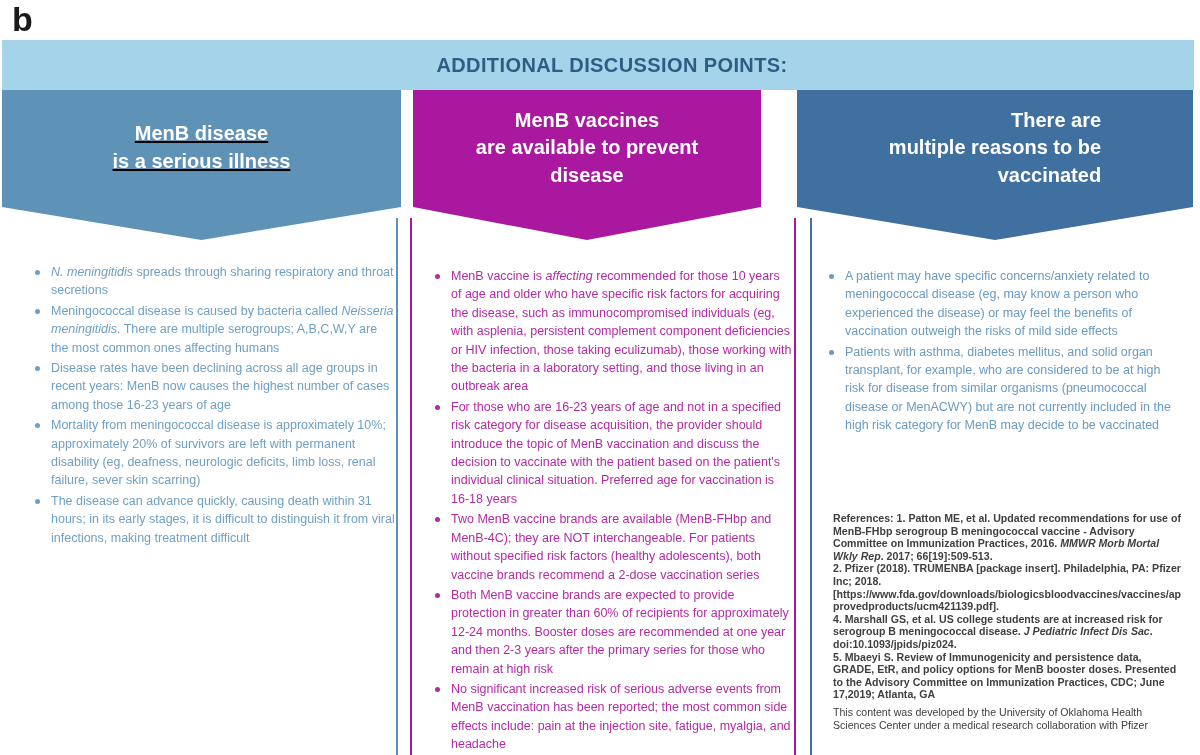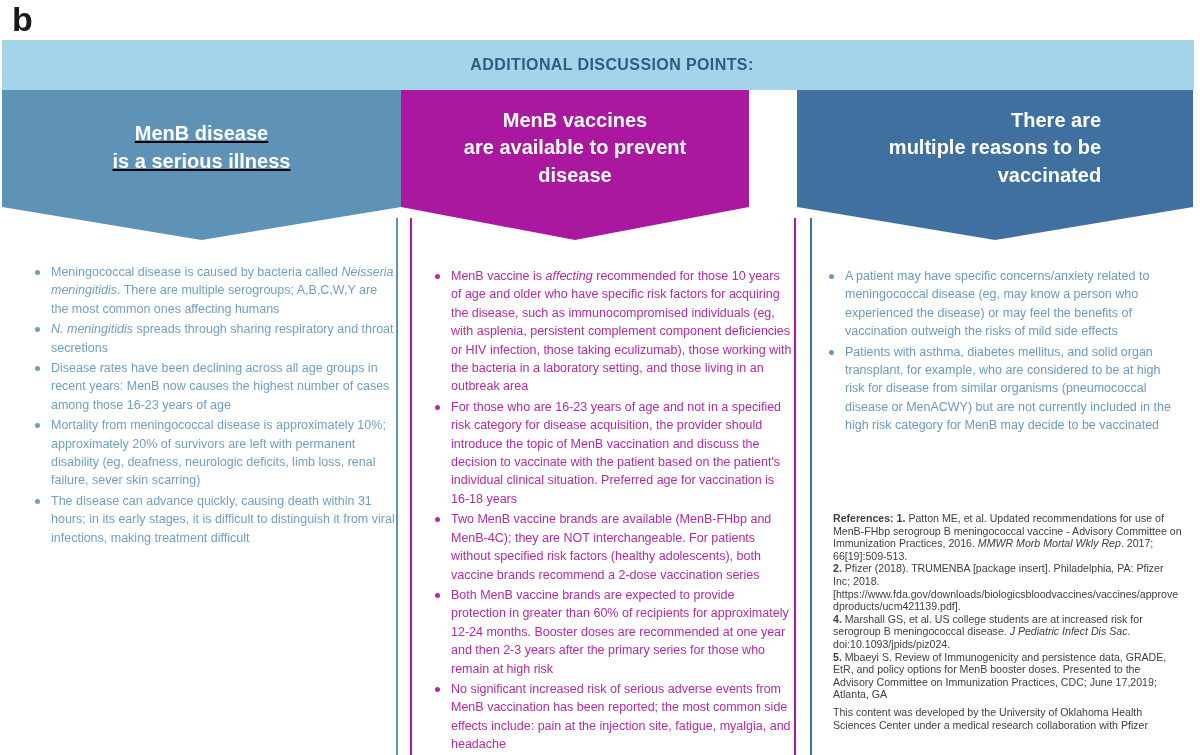--- a/index.html
+++ b/index.html
@@ -25,37 +25,37 @@
     top: 40px;
     width: 1192px;
     height: 50px;
     background: var(--band-bg);
     display: flex;
     align-items: center;
     justify-content: center;
   }
   .title-band-text {
     color: var(--band-text);
-    font-size: 16px;
+    font-size: 20px;
     font-weight: bold;
     letter-spacing: 0.4px;
     margin-left: 28px;
   }
   .banner {
     position: absolute;
     top: 90px;
     height: 150px;
     clip-path: polygon(0 0, 100% 0, 100% 78%, 50% 100%, 0 78%);
     display: flex;
     align-items: center;
     justify-content: center;
     text-align: center;
   }
   .banner-1 { left: 2px;   width: 399px; background: var(--col1-accent); text-decoration: underline; }
-  .banner-2 { left: 401px; width: 348px; background: var(--col2-accent); }
+  .banner-2 { left: 413px; width: 348px; background: var(--col2-accent); }
   .banner-3 { left: 797px; width: 396px; background: var(--col3-accent); text-align: right; }
   .banner-title {
     color: #ffffff;
     font-size: 20px;
     font-weight: bold;
     line-height: 1.38;
     white-space: pre-line;
     padding-bottom: 34px;
   }
   .vline {
@@ -96,20 +96,21 @@
   .bullets-3 { left: 828px; top: 267px; width: 348px; color: var(--col3-text); }
   .references {
     position: absolute;
     left: 833px;
     top: 512px;
     width: 350px;
     font-size: 10.6px;
     line-height: 12.6px;
     color: var(--references-text);
     overflow-wrap: anywhere;
+    font-weight: bold;
   }
   .references p { margin: 0; }
   .footnote {
     position: absolute;
     left: 833px;
     top: 706px;
     width: 350px;
     font-size: 10.6px;
     line-height: 12.6px;
     color: var(--references-text);
@@ -140,22 +141,22 @@
 multiple reasons to be
 vaccinated</div>
   </div>
 
   <div class="vline vline-1"></div>
   <div class="vline vline-2"></div>
   <div class="vline vline-3"></div>
   <div class="vline vline-4"></div>
 
   <ul class="bullets bullets-1">
+    <li><i>N. meningitidis</i> spreads through sharing respiratory and throat secretions</li>
     <li>Meningococcal disease is caused by bacteria called <i>Neisseria meningitidis</i>. There are multiple serogroups; A,B,C,W,Y are the most common ones affecting humans</li>
-    <li><i>N. meningitidis</i> spreads through sharing respiratory and throat secretions</li>
     <li>Disease rates have been declining across all age groups in recent years: MenB now causes the highest number of cases among those 16-23 years of age</li>
     <li>Mortality from meningococcal disease is approximately 10%; approximately 20% of survivors are left with permanent disability (eg, deafness, neurologic deficits, limb loss, renal failure, sever skin scarring)</li>
     <li>The disease can advance quickly, causing death within 31 hours; in its early stages, it is difficult to distinguish it from viral infections, making treatment difficult</li>
   </ul>
 
   <ul class="bullets bullets-2">
     <li>MenB vaccine is <i>affecting</i> recommended for those 10 years of age and older who have specific risk factors for acquiring the disease, such as immunocompromised individuals (eg, with asplenia, persistent complement component deficiencies or HIV infection, those taking eculizumab), those working with the bacteria in a laboratory setting, and those living in an outbreak area</li>
     <li>For those who are 16-23 years of age and not in a specified risk category for disease acquisition, the provider should introduce the topic of MenB vaccination and discuss the decision to vaccinate with the patient based on the patient's individual clinical situation. Preferred age for vaccination is 16-18 years</li>
     <li>Two MenB vaccine brands are available (MenB-FHbp and MenB-4C); they are NOT interchangeable. For patients without specified risk factors (healthy adolescents), both vaccine brands recommend a 2-dose vaccination series</li>
     <li>Both MenB vaccine brands are expected to provide protection in greater than 60% of recipients for approximately 12-24 months. Booster doses are recommended at one year and then 2-3 years after the primary series for those who remain at high risk</li>

